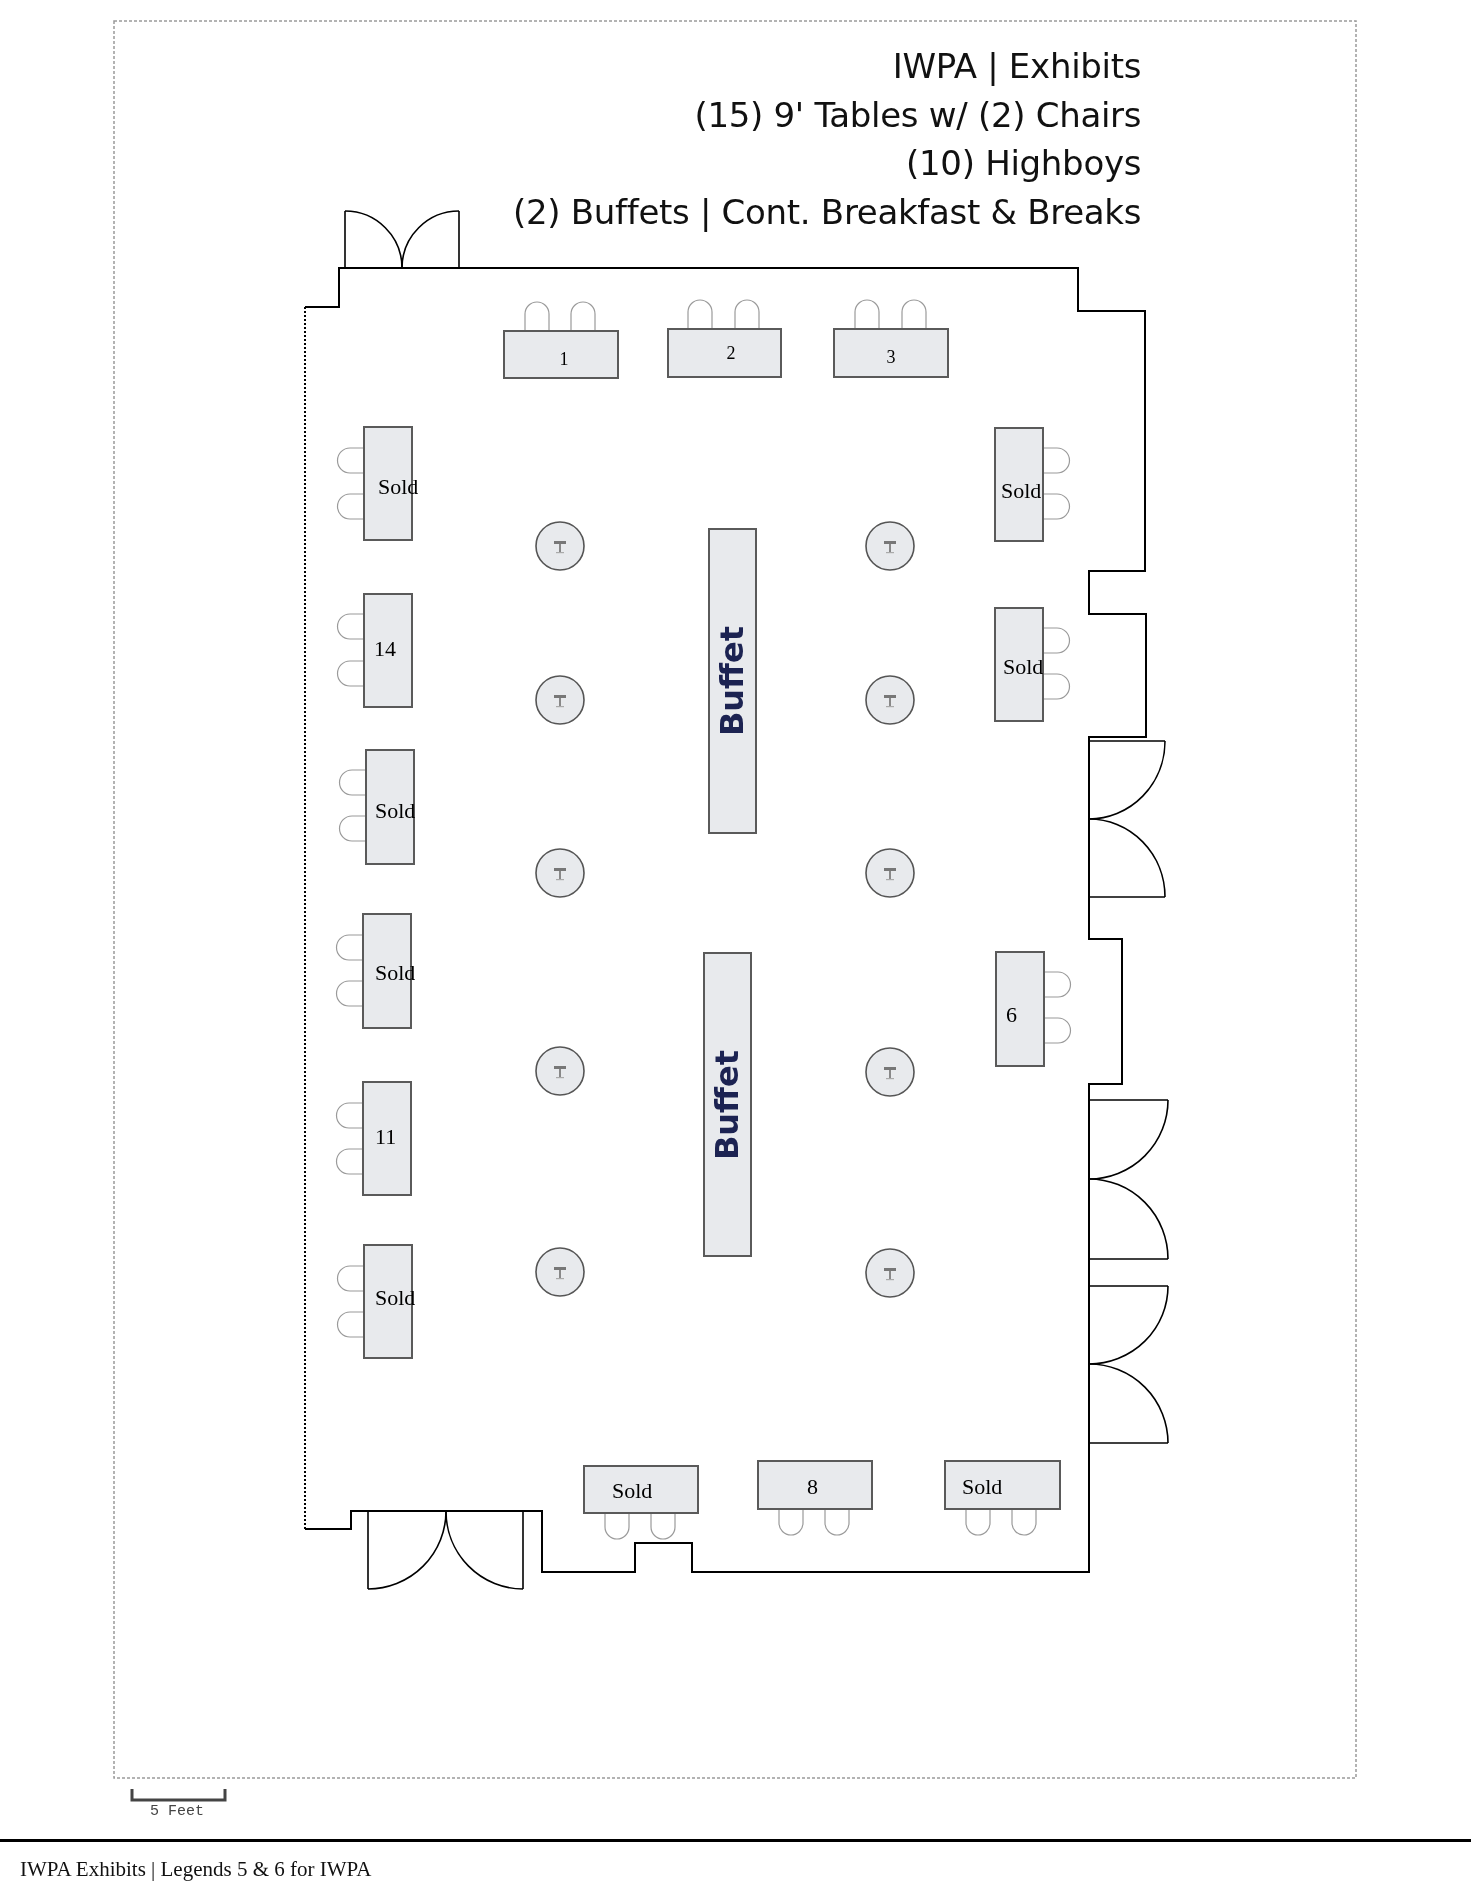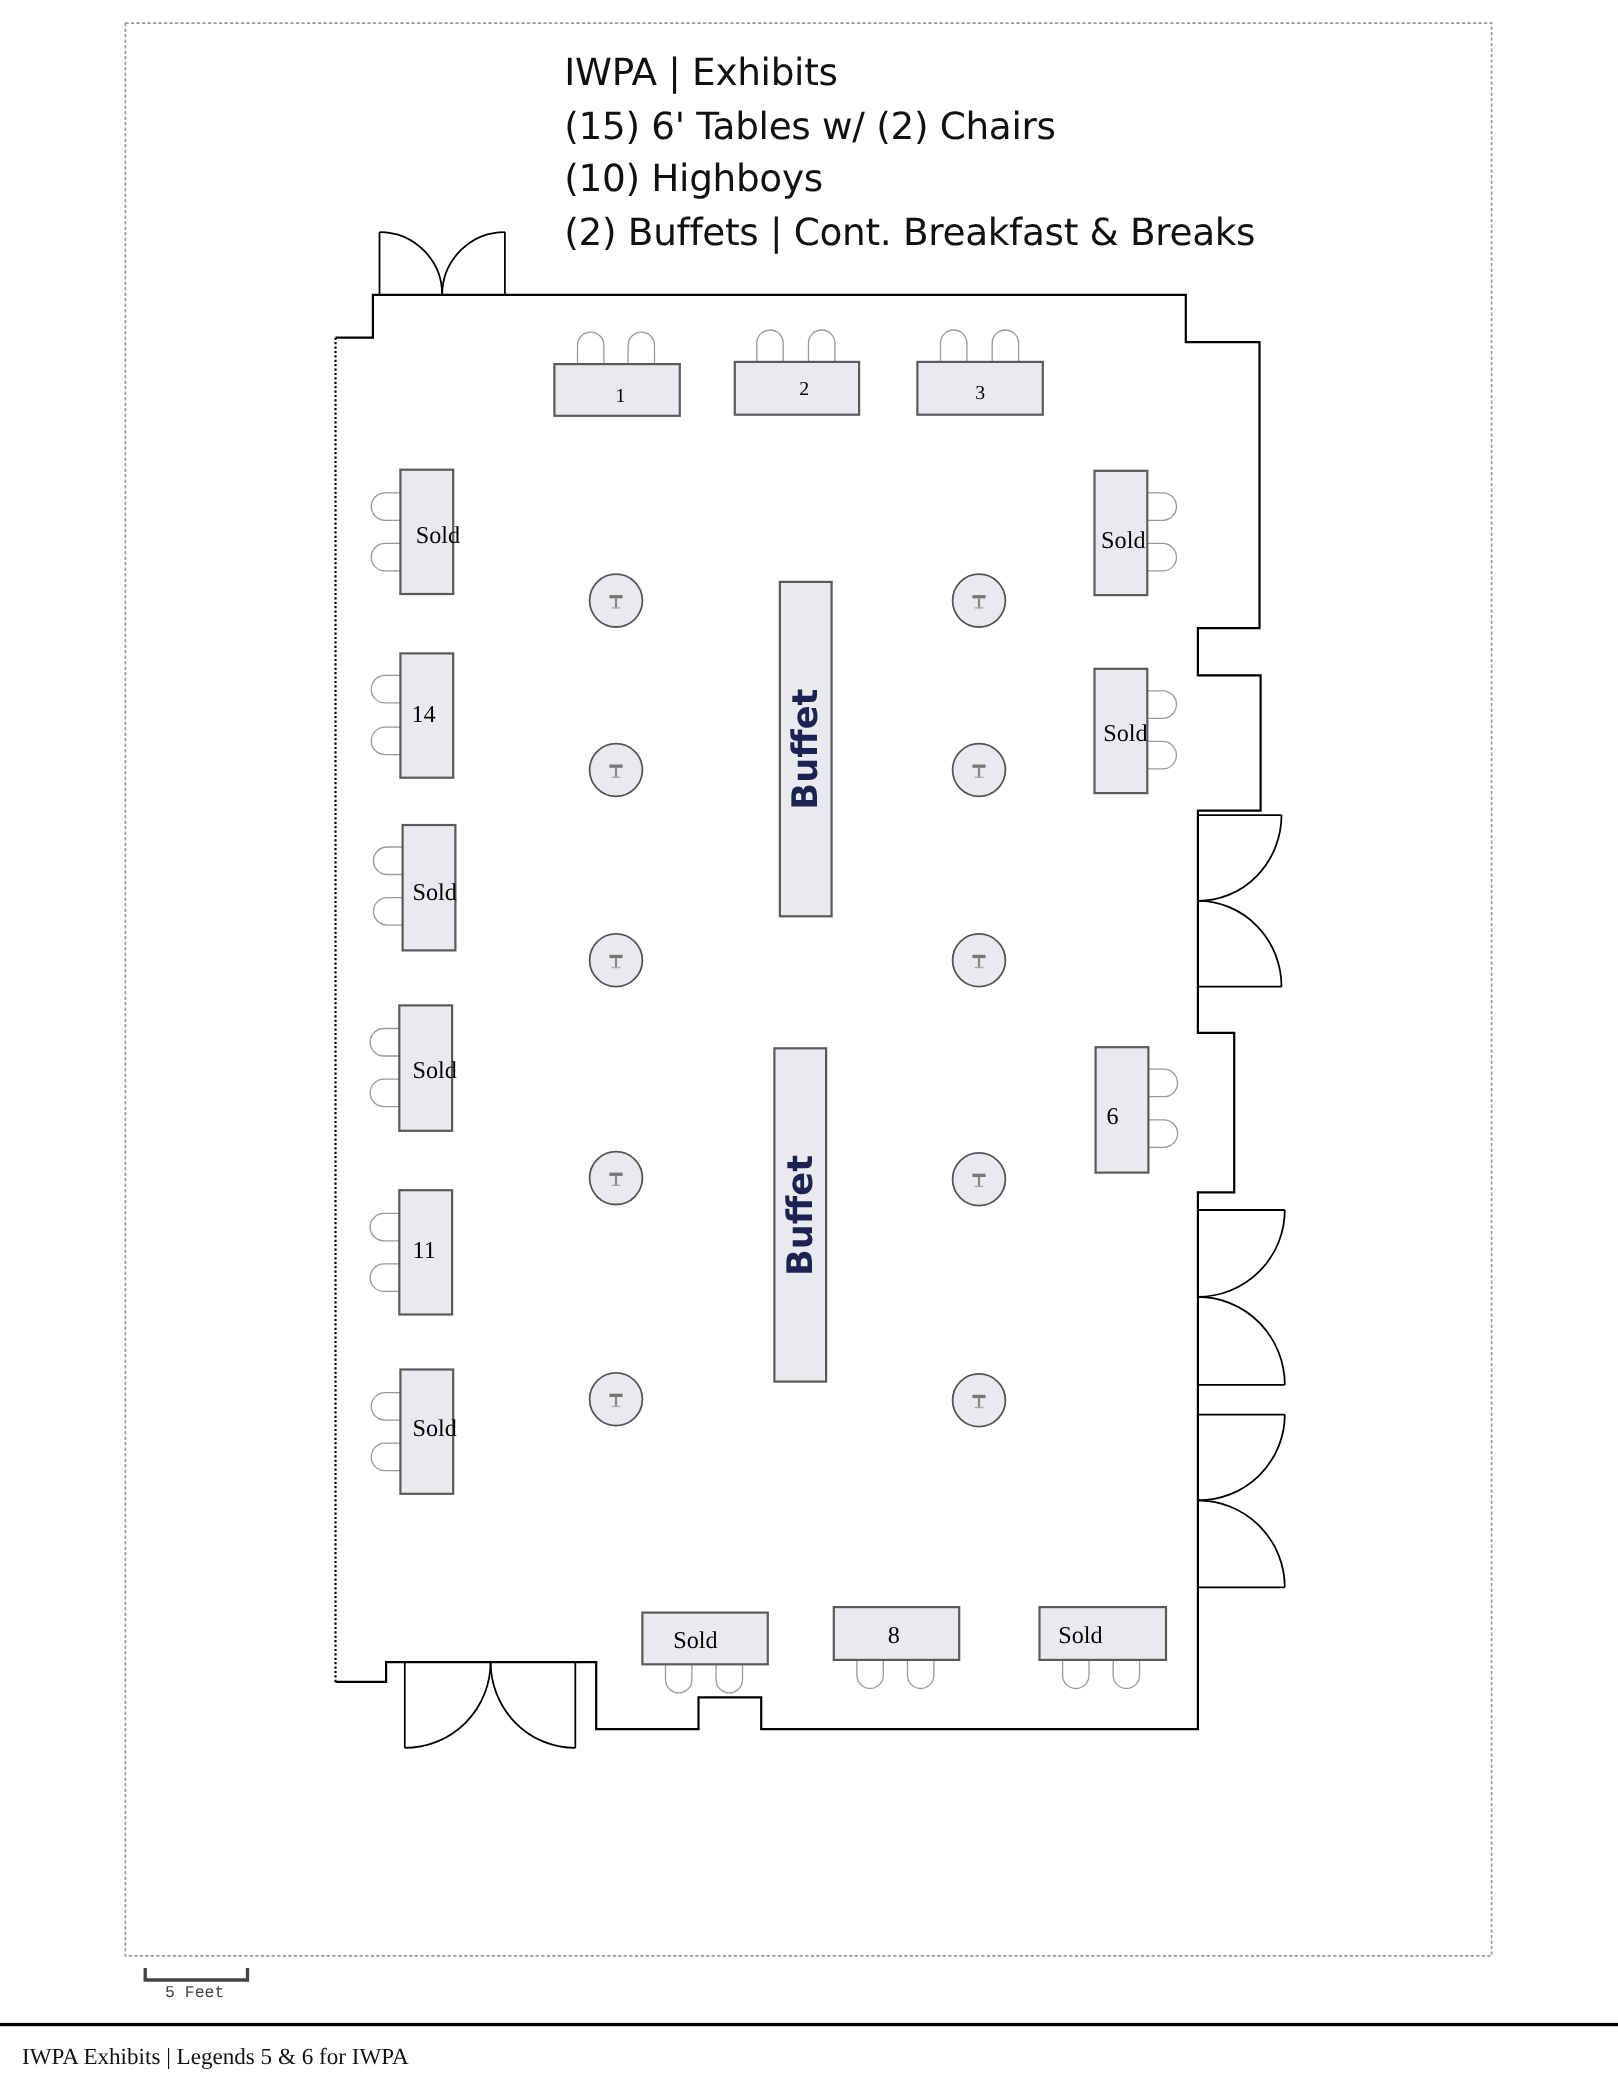--- a/index.html
+++ b/index.html
@@ -1,19 +1,19 @@
 <!DOCTYPE html>
 <html><head>
 <meta charset="utf-8">
 <style>
   html, body { margin:0; padding:0; background:#ffffff; }
   body { width:1471px; height:1903px; position:relative; overflow:hidden; font-family:"Liberation Sans", sans-serif; }
   #plan { position:absolute; left:0; top:0; }
   .title-block { position:absolute; left:513px; top:42px; }
-  .title-line { font-family:"DejaVu Sans", sans-serif; font-size:34px; line-height:48.5px; color:#111; white-space:nowrap; letter-spacing:-0.3px; }
+  .title-line { font-family:"DejaVu Sans", sans-serif; font-size:34px; line-height:48.5px; color:#111; white-space:nowrap; letter-spacing:-0.3px;text-align:right; }
   .scale-label { position:absolute; left:150px; top:1803px; font-family:Liberation Mono, monospace; font-size:15px; color:#444; }
   .footer-rule { position:absolute; left:0; top:1839px; width:1471px; height:3px; background:#000; }
   .footer-text { position:absolute; left:20px; top:1857px; font-family:Liberation Serif, serif; font-size:21px; color:#111; }
   .lbl { font-family:"Liberation Serif", serif; fill:#000; }
   .buffet-lbl { font-family:"DejaVu Sans", sans-serif; font-weight:bold; fill:#1c2352; }
 </style>
 </head>
 <body>
 
 <svg id="plan" width="1471" height="1903" viewBox="0 0 1471 1903" xmlns="http://www.w3.org/2000/svg">
@@ -161,21 +161,21 @@
     <use href="#hb" x="890" y="873"></use>
     <use href="#hb" x="890" y="1072"></use>
     <use href="#hb" x="890" y="1273"></use>
   </g>
 
   <polyline points="132,1789 132,1800 225,1800 225,1789" fill="none" stroke="#444" stroke-width="3"></polyline>
 </svg>
 
 <div class="title-block">
   <div class="title-line">IWPA | Exhibits</div>
-  <div class="title-line">(15) 6' Tables w/ (2) Chairs</div>
+  <div class="title-line">(15) 9' Tables w/ (2) Chairs</div>
   <div class="title-line">(10) Highboys</div>
   <div class="title-line">(2) Buffets | Cont. Breakfast &amp; Breaks</div>
 </div>
 
 <div class="scale-label">5 Feet</div>
 
 <div class="footer-rule"></div>
 <div class="footer-text">IWPA Exhibits | Legends 5 &amp; 6 for IWPA</div>
 
 </body></html>

